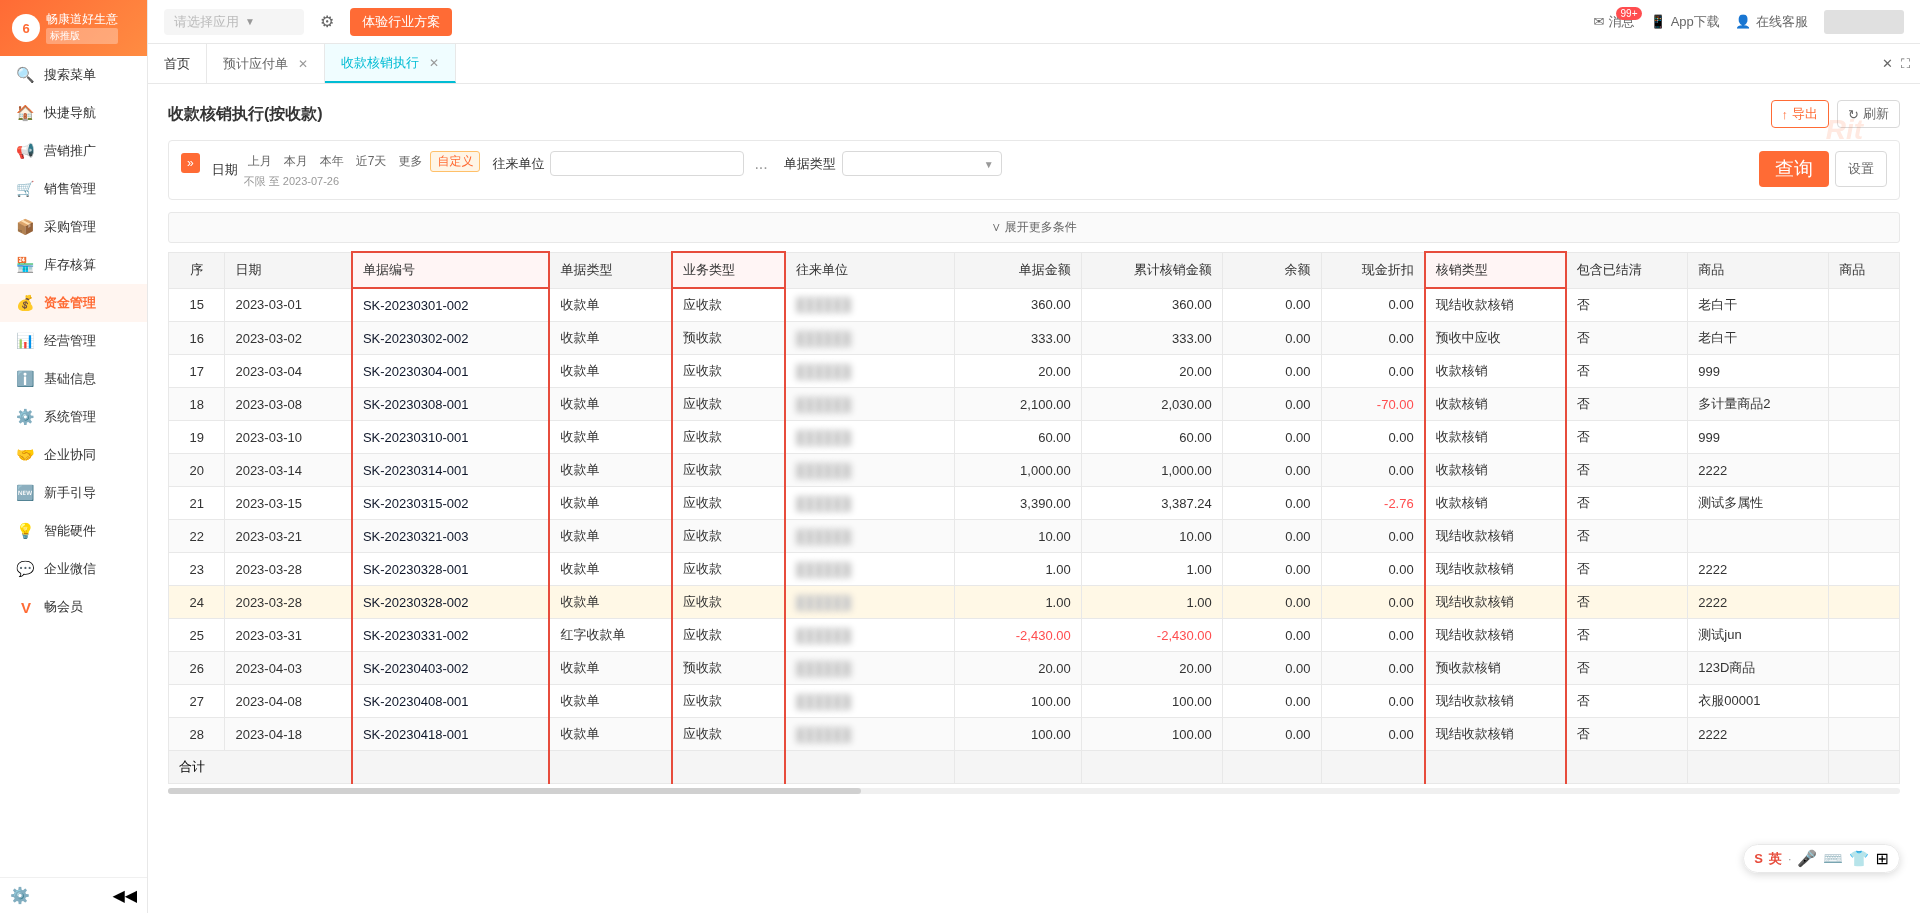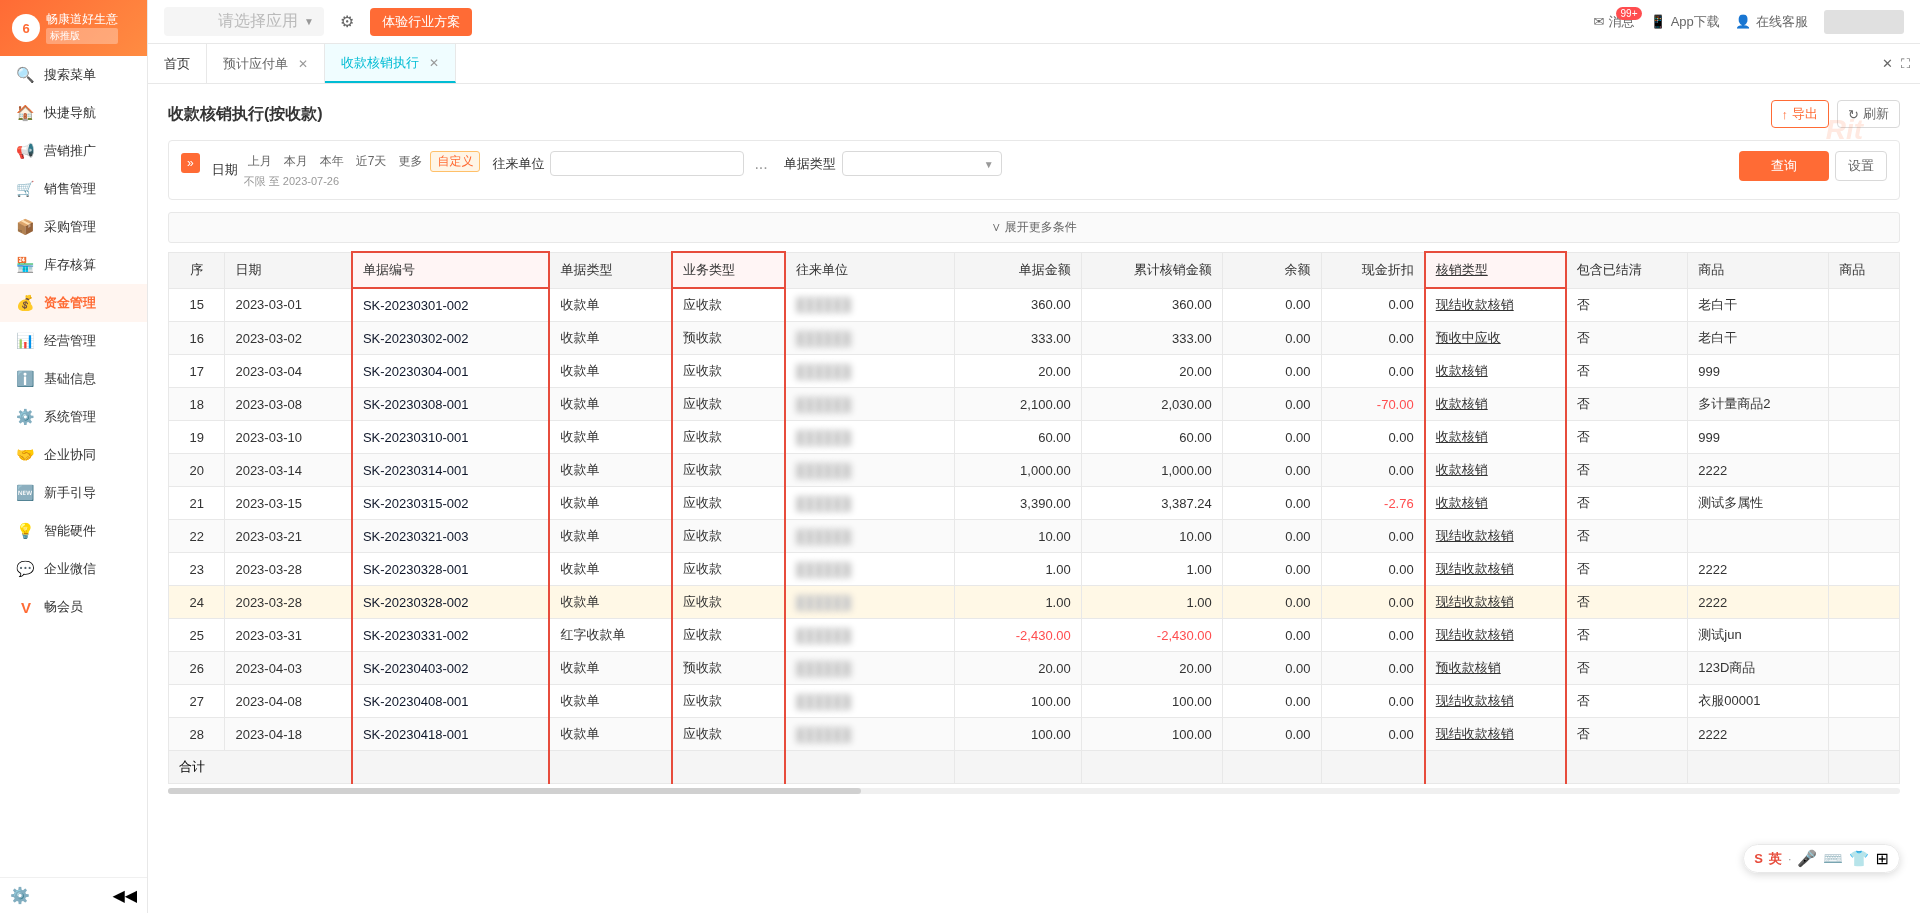--- a/index.html
+++ b/index.html
@@ -168,21 +168,21 @@
     .filter-select-wrapper { position: relative; }
     .filter-select-wrapper::after {
       content: '▼'; position: absolute; right: 8px; top: 50%; transform: translateY(-50%);
       font-size: 10px; color: #999; pointer-events: none;
     }
     .filter-ellipsis { color: #999; cursor: pointer; font-size: 16px; padding: 0 4px; }
     .filter-actions { display: flex; gap: 6px; flex-shrink: 0; }
     .btn-query {
       background: #ff6b35; color: #fff;
       border: none; border-radius: 4px;
-      padding: 5px 32px; cursor: pointer; font-size: 13px;
+      padding: 5px 16px; cursor: pointer; font-size: 19px;
     }
     .btn-settings {
       background: #fff; color: #666;
       border: 1px solid #d9d9d9; border-radius: 4px;
       padding: 5px 12px; cursor: pointer; font-size: 13px;
     }
 
     .expand-row {
       text-align: center; padding: 6px;
       color: #666; font-size: 12px; cursor: pointer;
@@ -216,21 +216,21 @@
     .col-seq { width: 40px; text-align: center; }
     .col-date { width: 90px; }
     .col-docno { width: 140px; }
     .col-doctype { width: 80px; }
     .col-biztype { width: 80px; }
     .col-partner { width: 120px; }
     .col-amount { width: 90px; text-align: right; }
     .col-cumamt { width: 100px; text-align: right; }
     .col-balance { width: 70px; text-align: right; }
     .col-discount { width: 70px; text-align: right; }
-    .col-canceltype { width: 90px; text-decoration: underline; }
+    .col-canceltype { width: 90px; }
     .col-settled { width: 80px; }
     .col-goods { width: 100px; }
     .col-goods2 { width: 50px; }
     tfoot tr { background: #f5f5f5; font-weight: 500; }
     tfoot td { padding: 7px 10px; border: 1px solid #e8e8e8; }
 
     
     .scrollbar-row { padding: 4px 0; display: flex; align-items: center; }
     .scrollbar-track {
       flex: 1; height: 6px; background: #f0f0f0;
@@ -340,21 +340,21 @@
   <div class="sidebar-footer">
     <span style="font-size:16px;cursor:pointer;">⚙️</span>
     <span style="font-size:16px;cursor:pointer;">◀◀</span>
   </div>
 </div>
 
 <div class="main">
 
   <div class="topbar">
     <div class="topbar-app-selector">
-      <span style="color:#bbb;font-size:16px;margin-left:44px;">请选择应用</span>
+      <span style="color:#bbb;font-size:13px;">请选择应用</span>
       <span style="color:#999;font-size:10px;">▼</span>
     </div>
     <span class="topbar-settings">⚙</span>
     <button class="topbar-solution-btn">体验行业方案</button>
     <div class="topbar-right">
       <div class="topbar-msg">
         <span>✉</span>
         <span>消息</span>
         <span class="topbar-badge">99+</span>
       </div>

